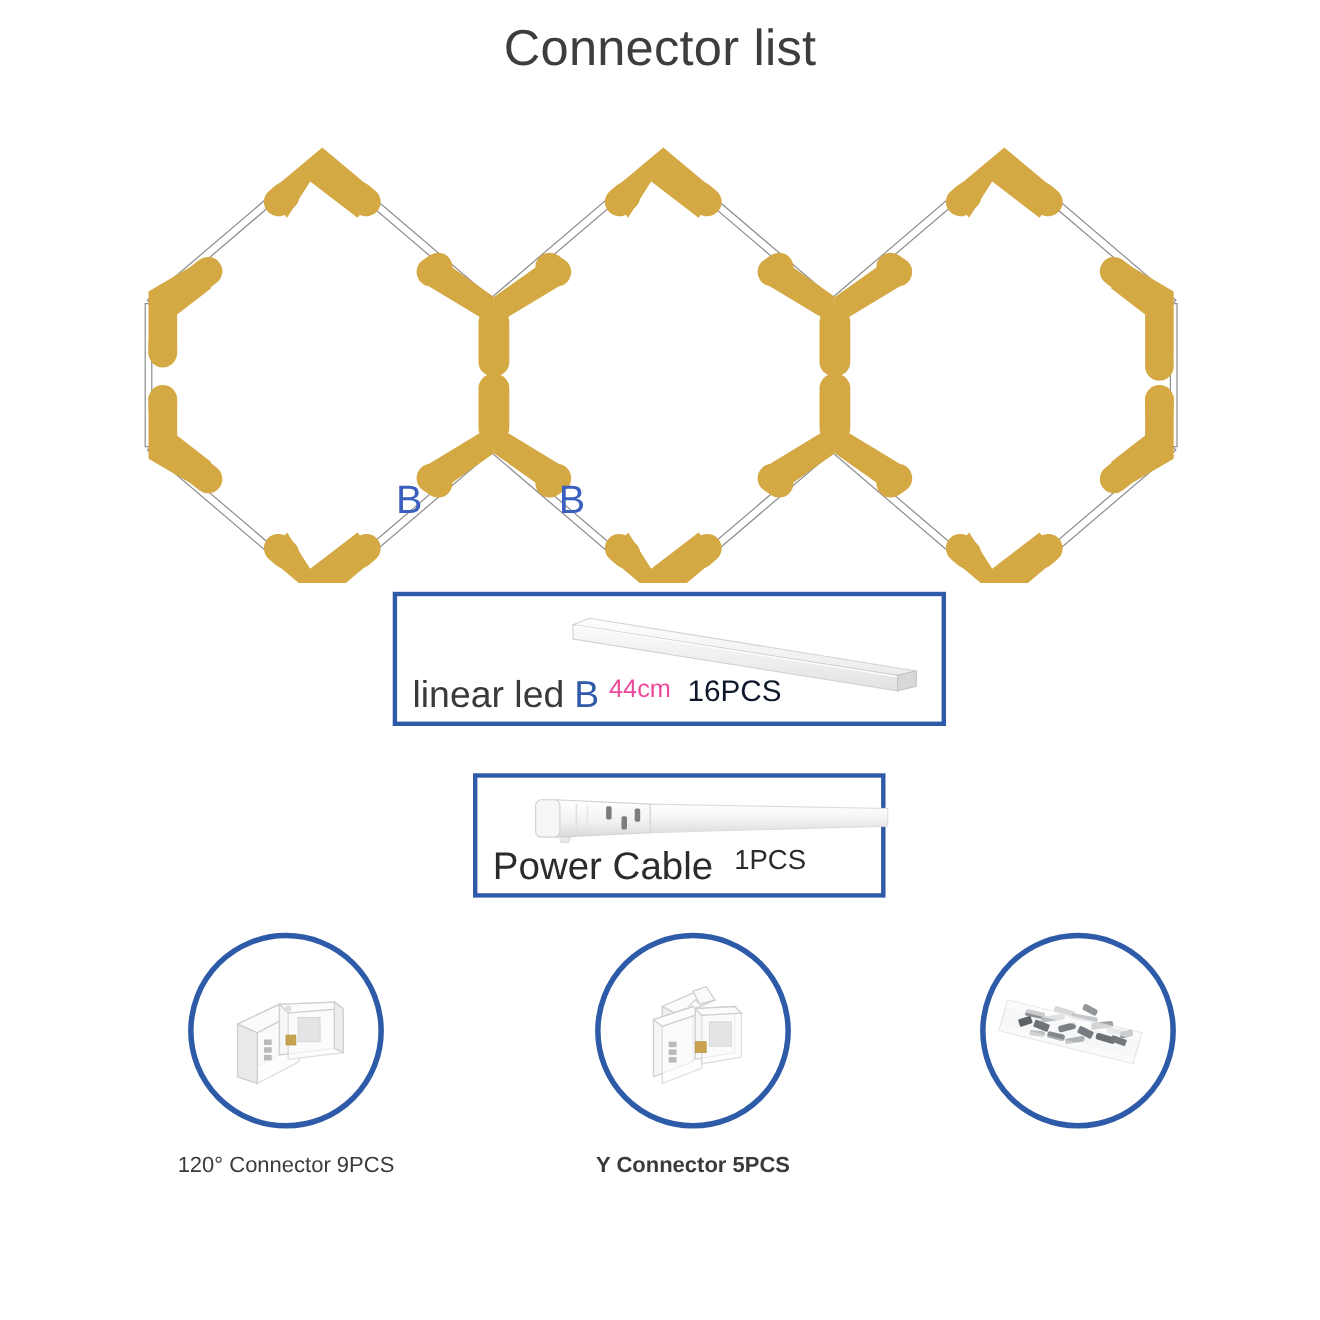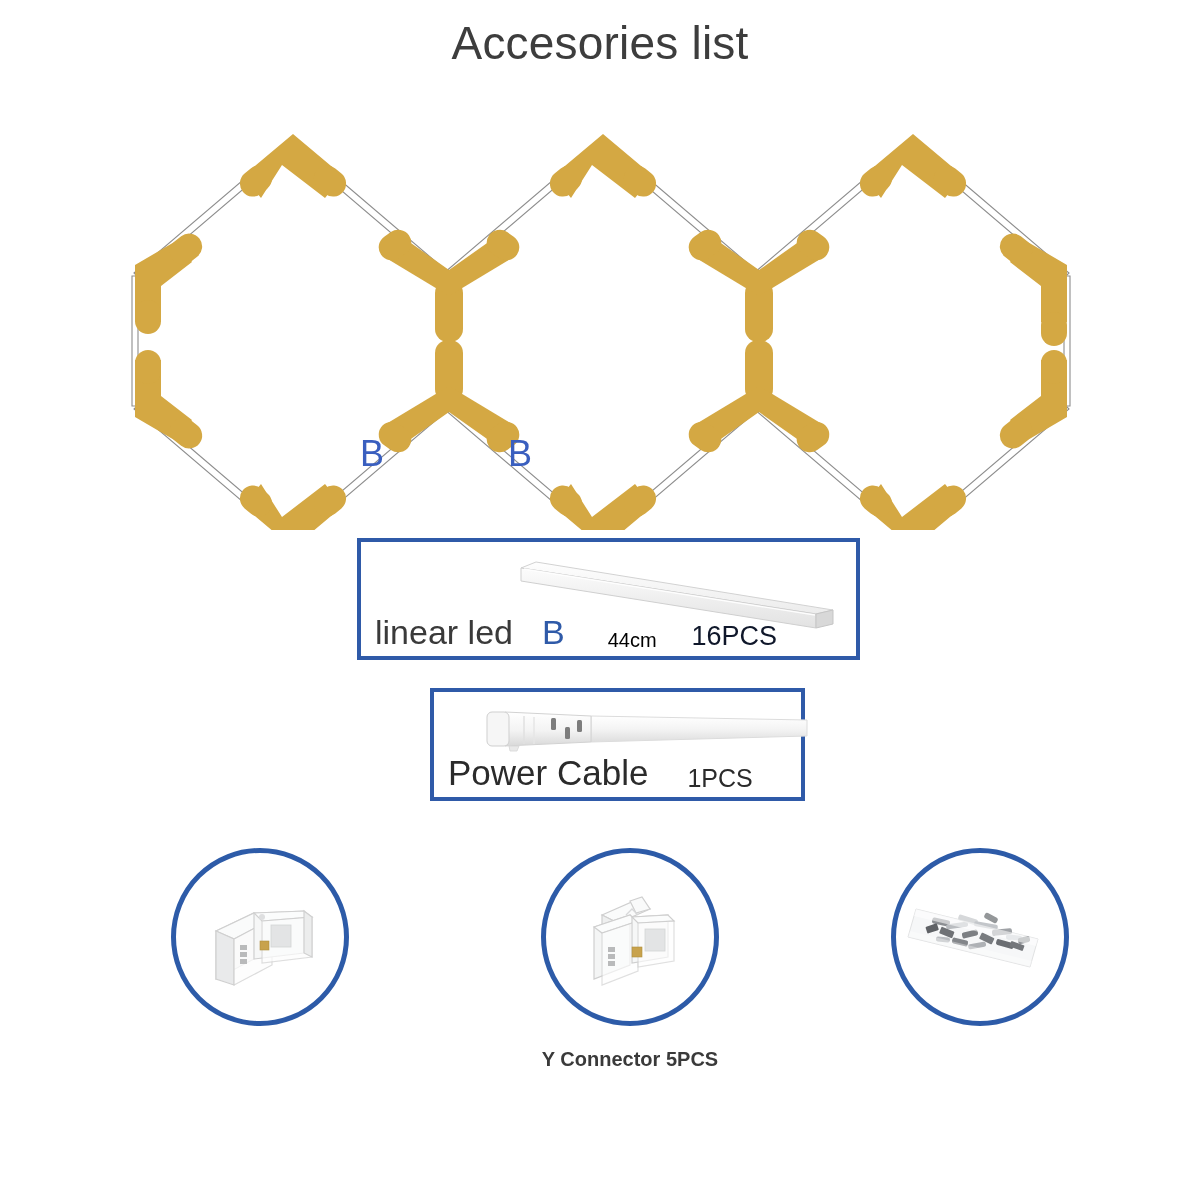--- a/index.html
+++ b/index.html
@@ -17,30 +17,29 @@
   .blabel{
     position:absolute;font-size:36px;color:#3a5fbf;font-weight:400;line-height:1;
   }
   #b-label-left{left:360px;top:436px;}
   #b-label-right{left:508px;top:436px;}
 
   .item-box{
     position:absolute;border:4px solid #2f5aa8;background:#fff;box-sizing:border-box;
   }
   #led-box{left:357px;top:538px;width:503px;height:122px;}
-  #cable-box{left:430px;top:688px;width:375px;height:113px;}
+  #cable-box{left:430px;top:703px;width:375px;height:113px;}
 
   .box-caption{
-    position:absolute;bottom:4px;left:14px;display:flex;align-items:flex-end;
+    position:absolute;bottom:4px;left:14px;display:flex;align-items:flex-start;
     white-space:nowrap;
-    gap:20px;
   }
   #led-name{font-size:34px;color:#3a3a3a;font-weight:400;}
   #led-code{font-size:34px;color:#2f5aa8;font-weight:400;margin-left:9px;}
-  #led-length{font-size:20px;color:#000000;margin-left:23px;}
+  #led-length{font-size:23px;color:#ec4899;margin-left:9px;}
   #led-qty{font-size:27px;color:#0f172a;margin-left:15px;}
   #cable-name{font-size:35px;color:#2b2b2b;font-weight:400;}
   #cable-qty{font-size:25px;color:#2b2b2b;margin-left:19px;}
 
   
   #led-art{position:absolute;left:155px;top:12px;width:330px;height:78px;}
   
   #cable-art{position:absolute;left:45px;top:8px;width:330px;height:62px;}
 
   .circle-item{position:absolute;width:340px;text-align:center;}
@@ -53,21 +52,21 @@
     overflow:hidden;
   }
   .circle svg{position:absolute;left:0;top:0;}
   .circle-caption{
     margin-top:20px;font-size:20px;color:#3a3a3a;line-height:1.33;white-space:pre-line;
   }
 </style>
 </head>
 <body>
 
-<div id="page-title">Accesories list</div>
+<div id="page-title">Connector list</div>
 
 <div id="honeycomb">
   <svg width="1010" height="420" viewBox="0 0 1010 420" xmlns="http://www.w3.org/2000/svg">
     <defs>
 
       <g id="dummy"></g>
     </defs>
 
     <g id="led-bars" stroke="#8d8d8d" stroke-width="1.1" fill="#ffffff">
 
@@ -285,20 +284,21 @@
       </g>
 
       <rect x="95" y="72" width="20" height="22" fill="#e3e4e5" stroke="#d3d4d5" stroke-width=".8"></rect>
       <rect x="84" y="88" width="9" height="9" fill="#c8a24c" stroke="#b08f3f" stroke-width=".6"></rect>
       <rect x="64" y="92" width="7" height="5" fill="#b9babb"></rect>
       <rect x="64" y="99" width="7" height="5" fill="#b9babb"></rect>
       <rect x="64" y="106" width="7" height="5" fill="#b9babb"></rect>
       <circle cx="86" cy="64" r="3" fill="#dedfe0"></circle>
     </svg>
   </div>
+  <div class="circle-caption">120° Connector 9PCS</div>
 </div>
 
 <div class="circle-item" id="circle-item-2">
   <div class="circle">
     <svg width="168" height="168" viewBox="0 0 168 168" xmlns="http://www.w3.org/2000/svg">
       <g stroke="#cfcfcf" stroke-width="1.2">
 
         <polygon points="56,62 88,48 104,56 72,70" fill="#fafbfb"></polygon>
         <polygon points="56,62 72,70 72,92 56,84" fill="#eeefef"></polygon>
 

